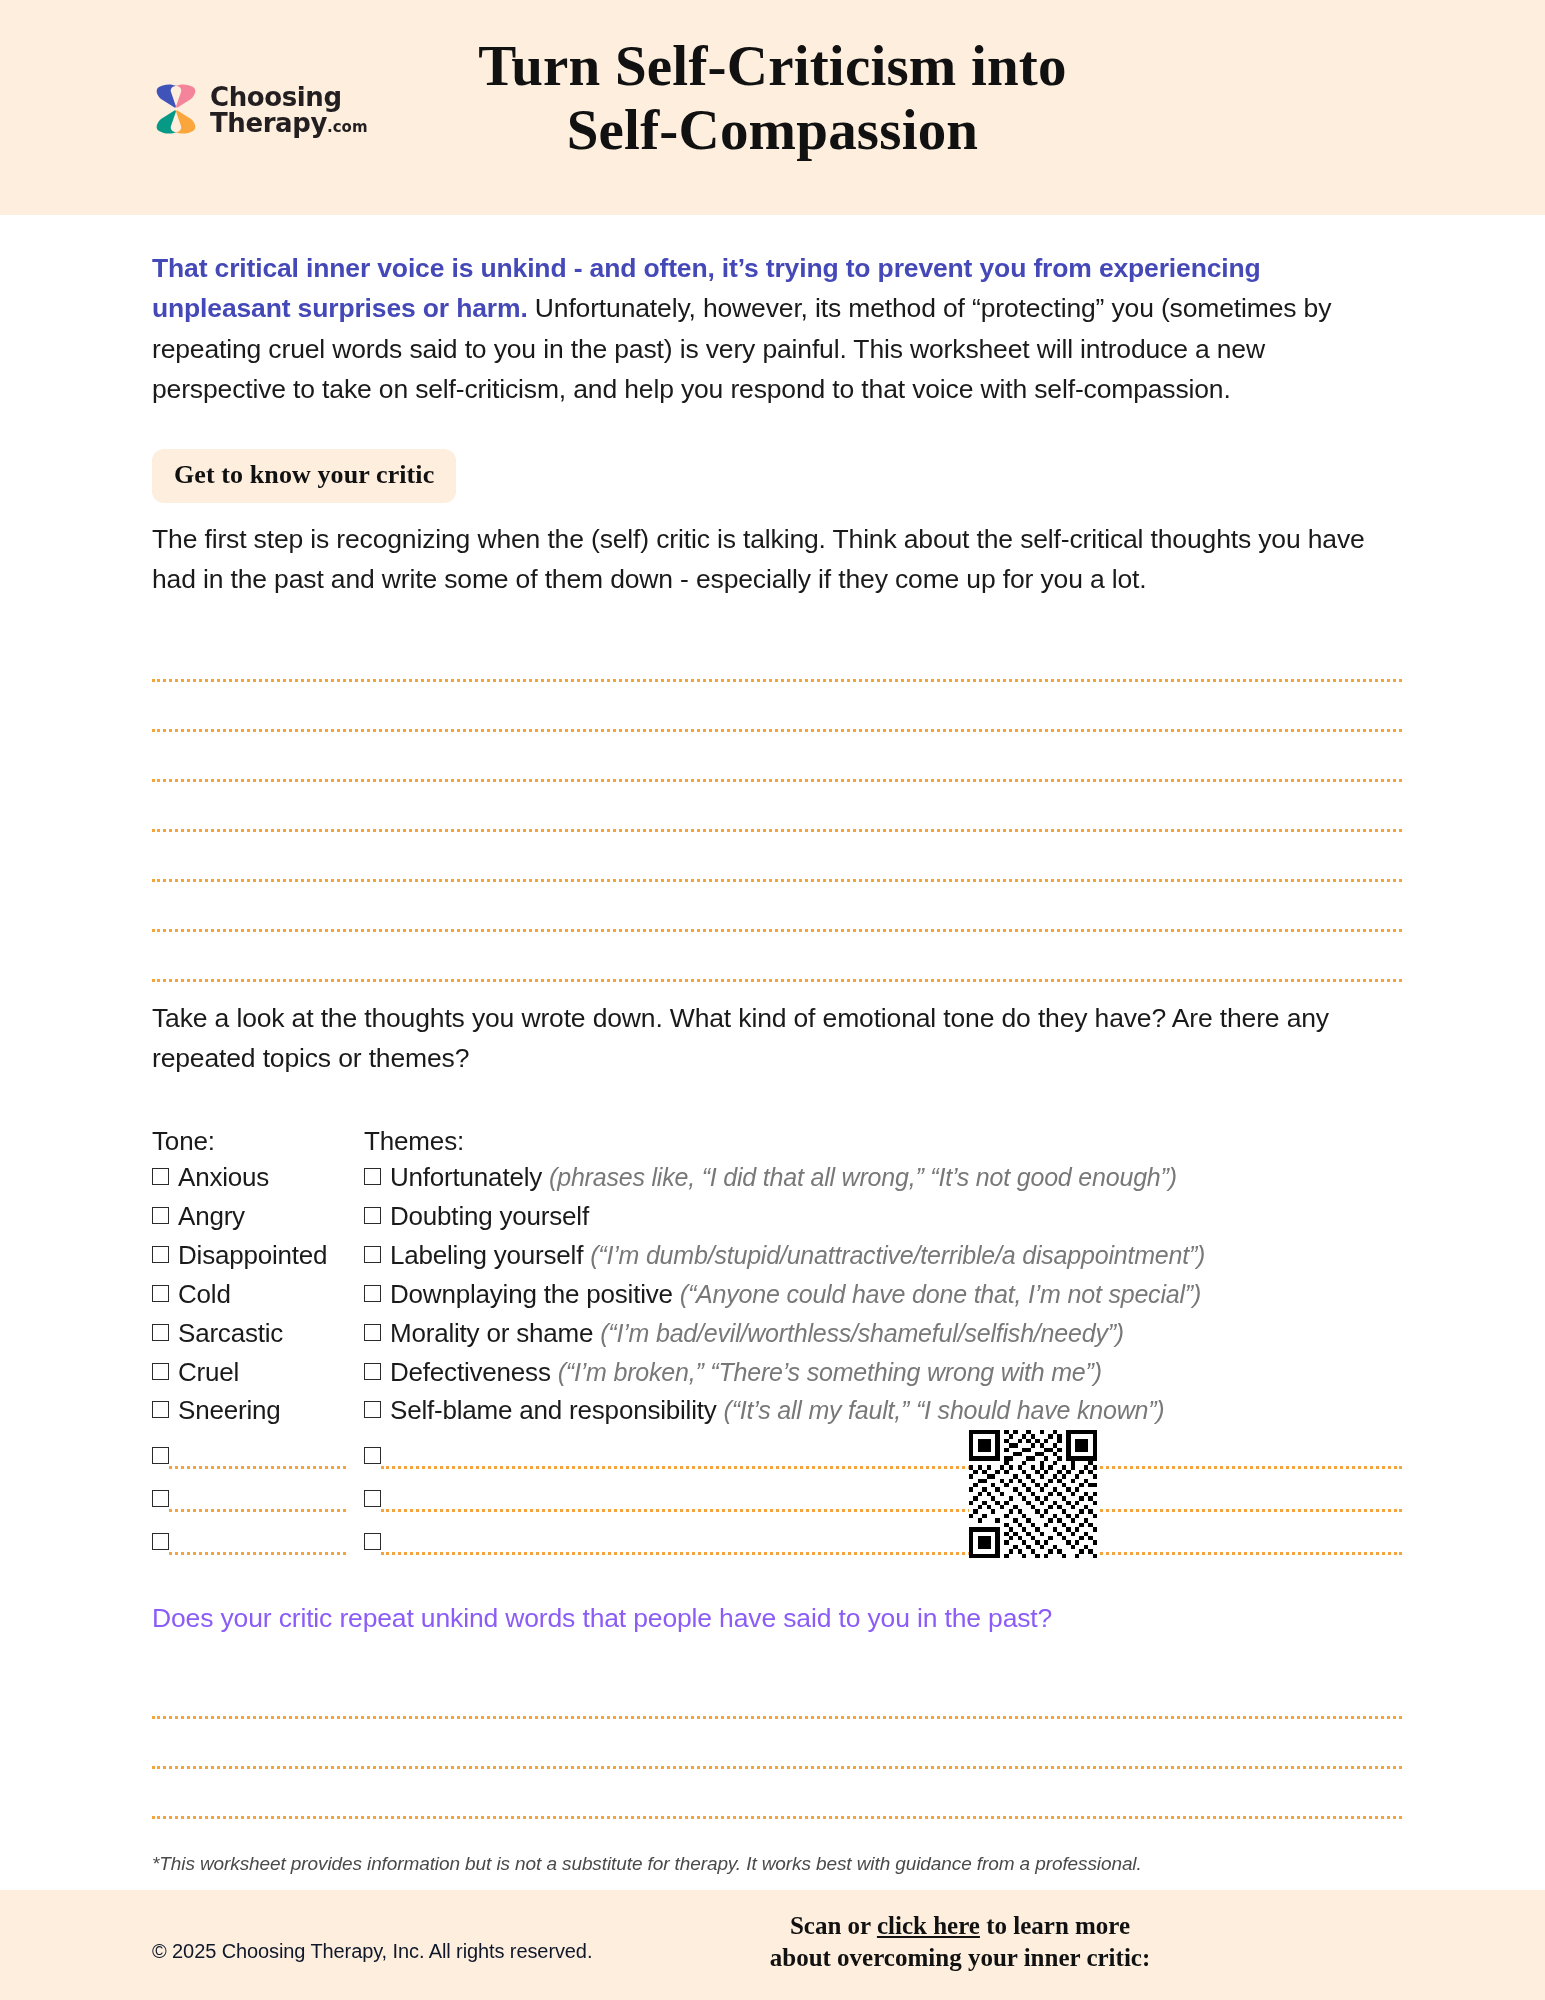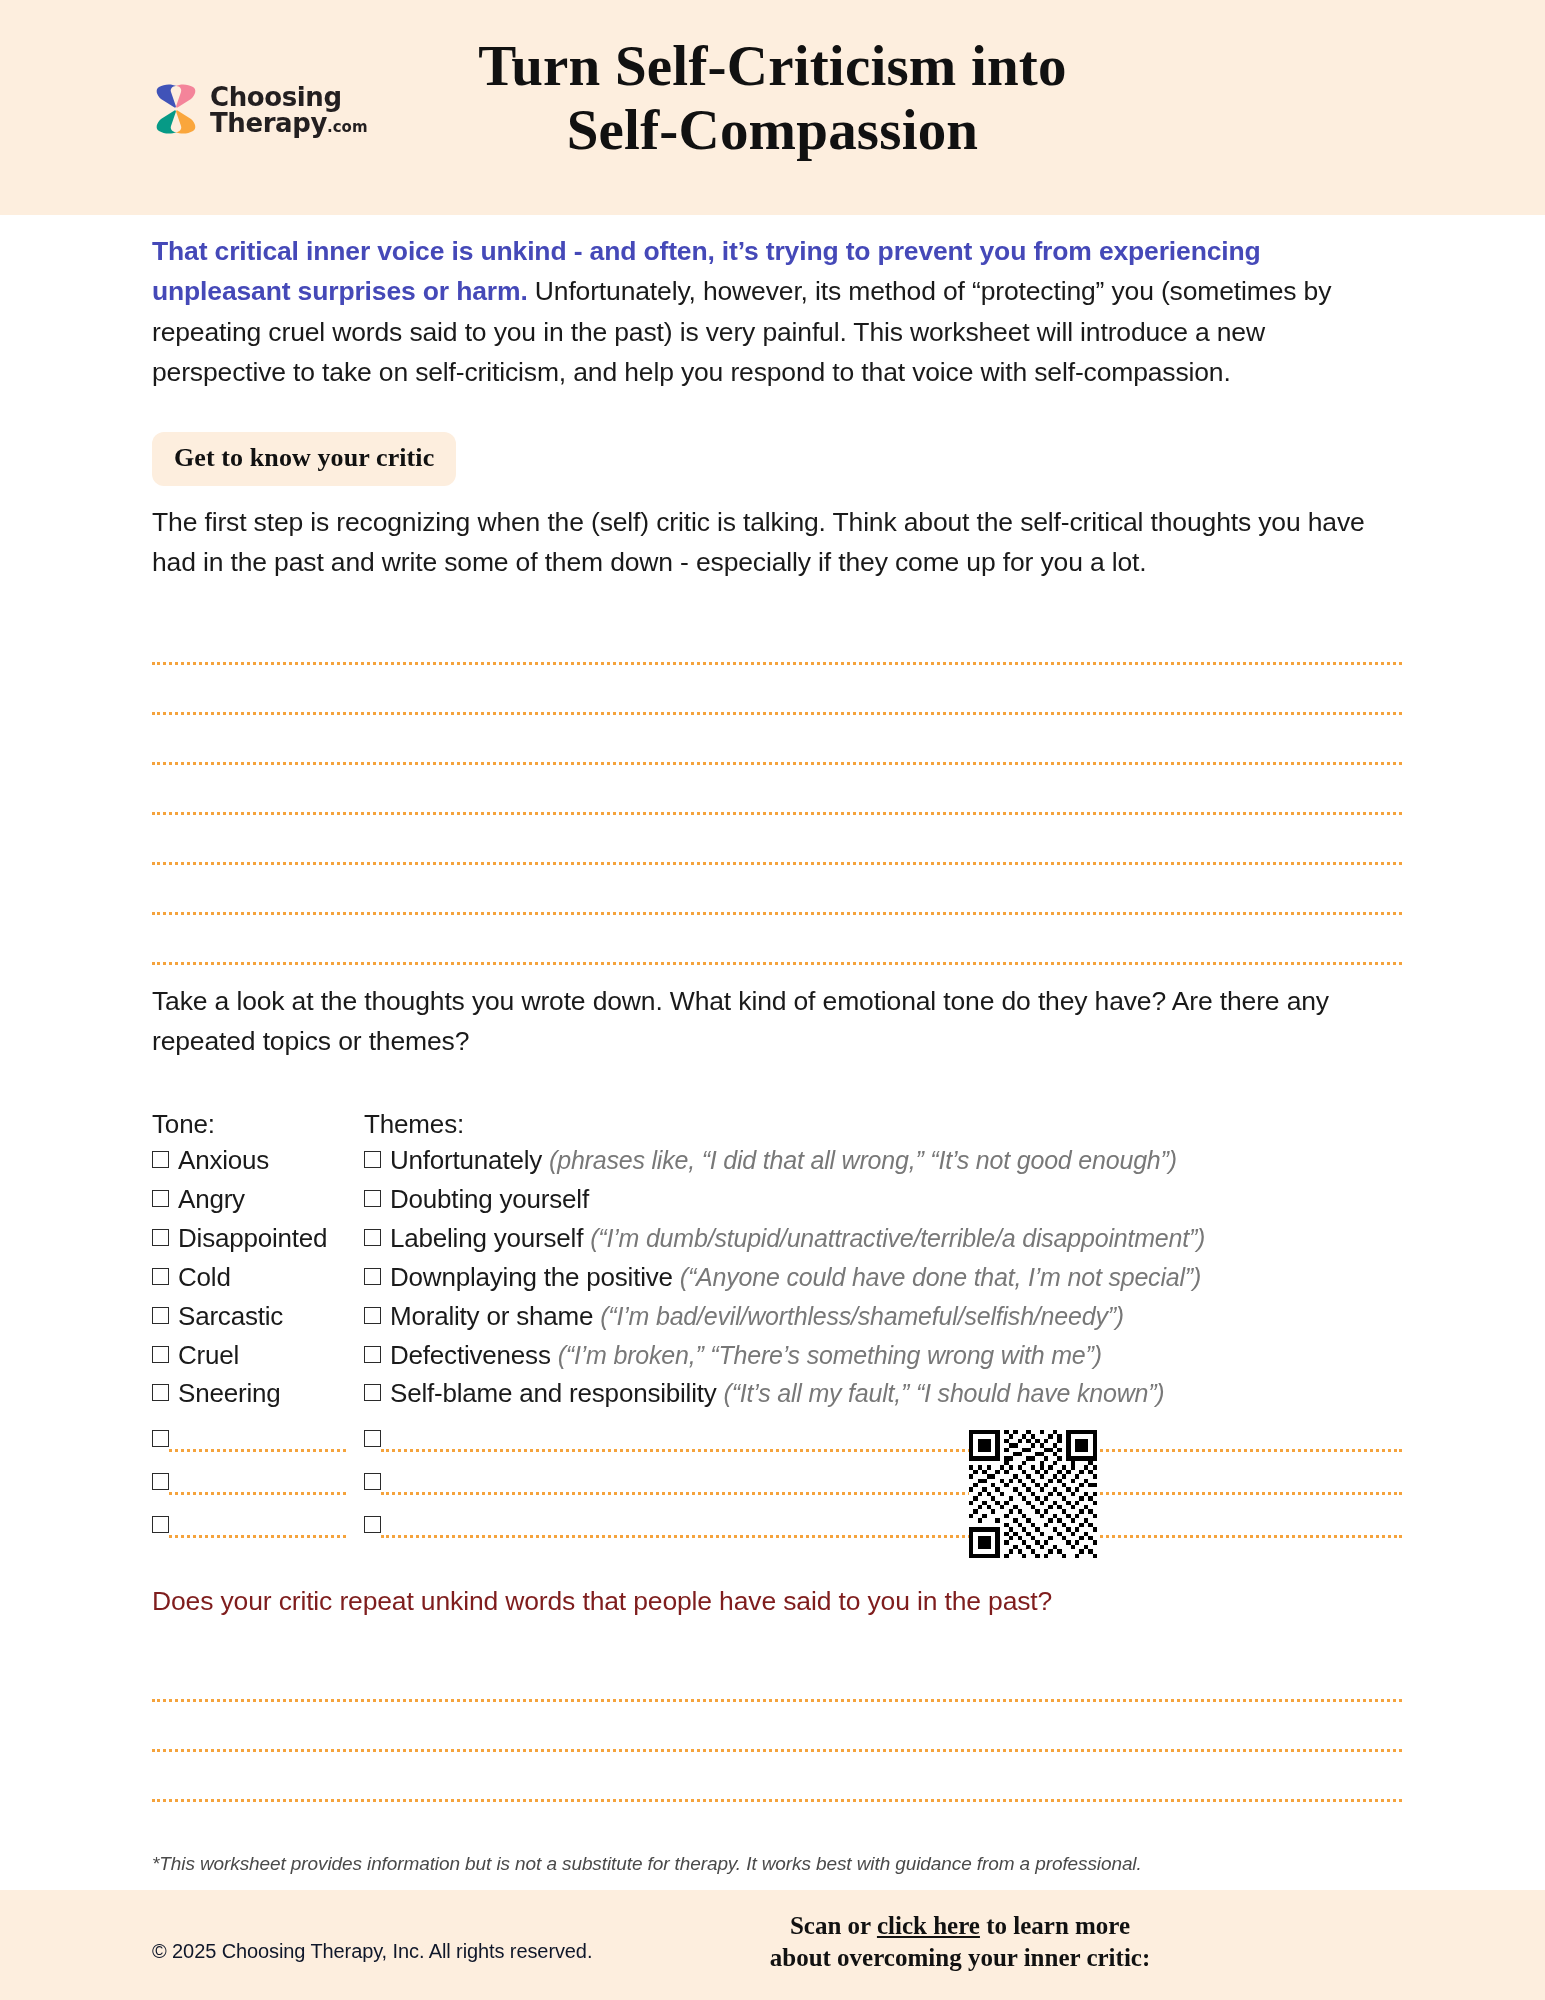--- a/index.html
+++ b/index.html
@@ -39,21 +39,21 @@
     font-weight:700;
     font-size:57px;
     line-height:1.12;
     color:#111111;
     letter-spacing:.2px;
   }
   .title .t-line{display:block;}
 
   
   .content{
-    position:absolute;left:152px;top:231px;width:1250px;
+    position:absolute;left:152px;top:248px;width:1250px;
   }
   p.intro{
     margin:0;
     font-size:26.5px;
     line-height:1.52;
     color:#1a1a1a;
     letter-spacing:-.15px;
   }
   .lead{color:#4549b8;font-weight:700;}
 
@@ -144,21 +144,21 @@
     border-bottom:3px dotted #f5a33c;
     height:26px;
     margin-left:0px;
   }
   .col-tone .blank-fill{margin-right:18px;}
 
   p.q-last{
     margin:44px 0 0 0;
     font-size:26.5px;
     line-height:1.5;
-    color:#7f1d1d;
+    color:#8b5cf6;
     letter-spacing:-.15px;
   }
 
   .lines2{margin-top:30px;}
 
   
   .disclaimer{
     position:absolute;left:152px;top:1853px;width:1090px;
     font-size:19px;
     font-style:italic;

